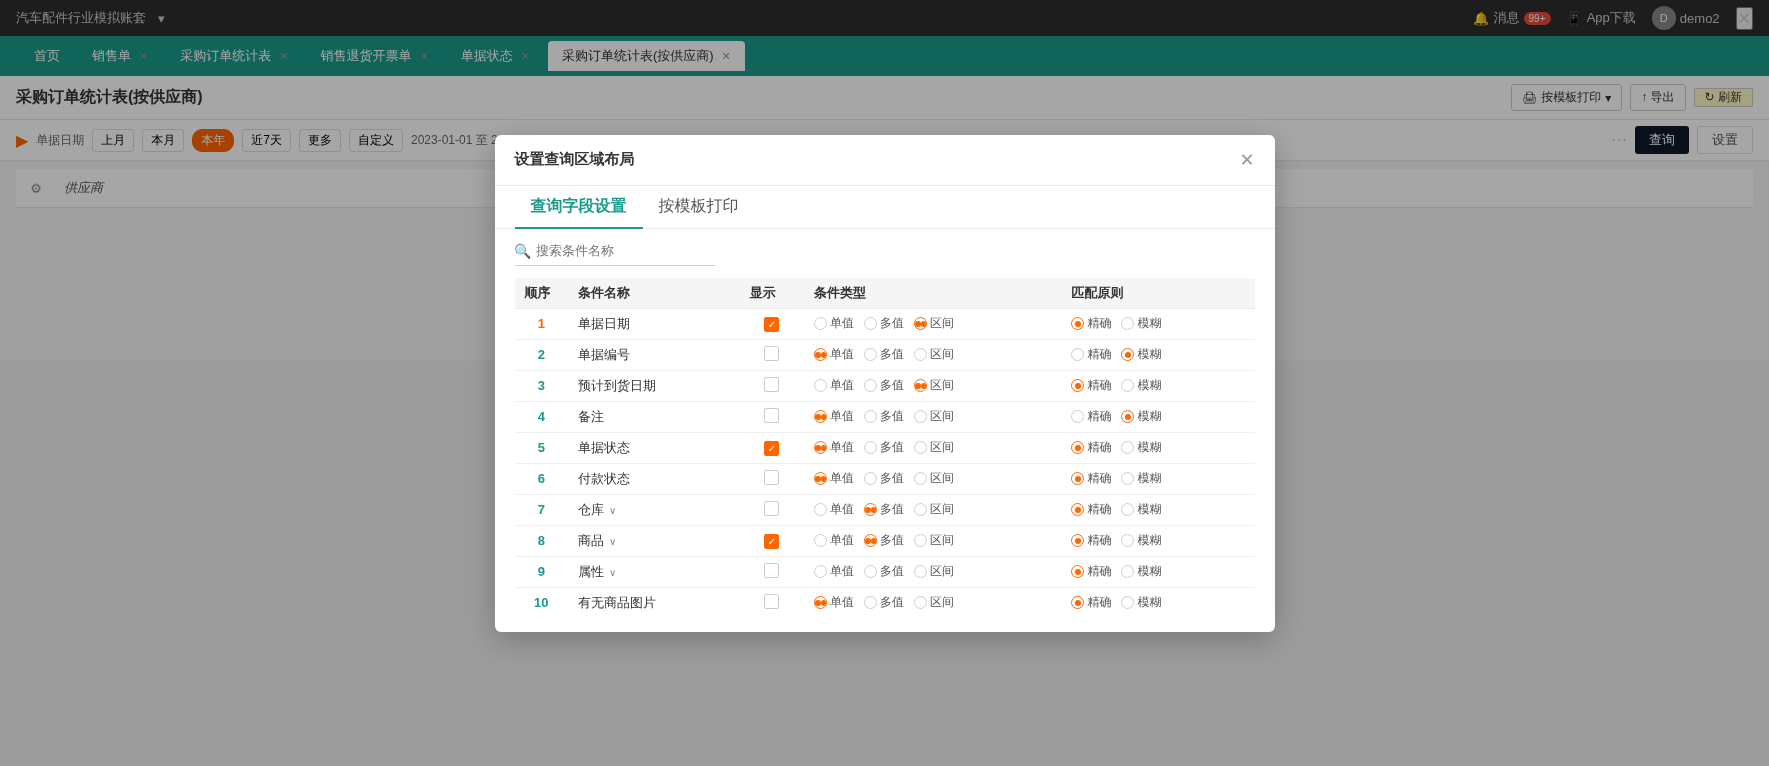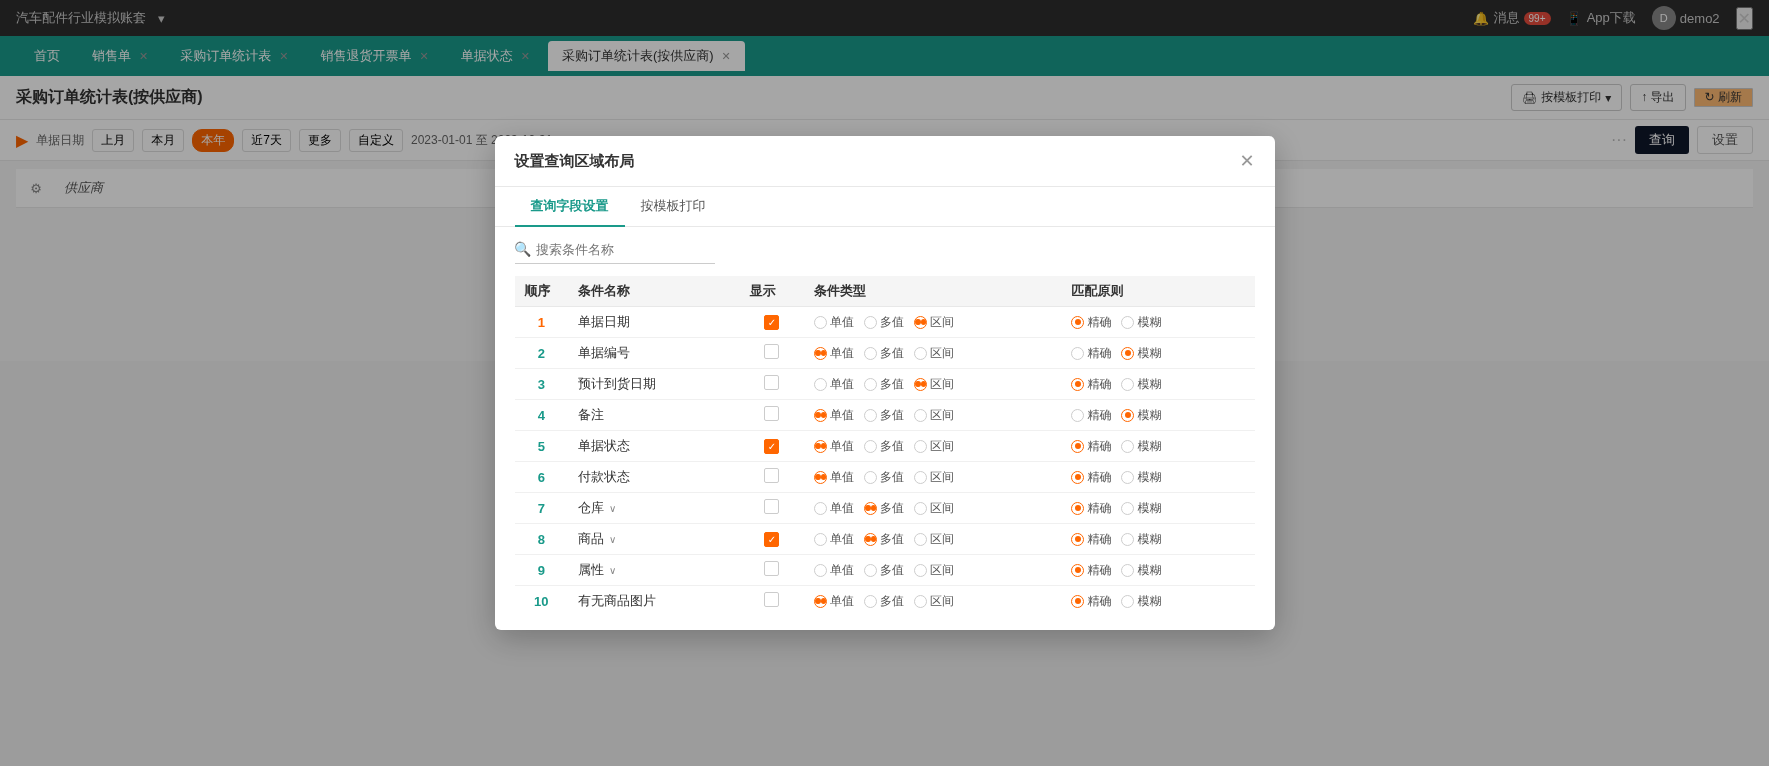--- a/index.html
+++ b/index.html
@@ -44,21 +44,21 @@
     .page-header {
       background: #fff;
       padding: 8px 16px;
       border-bottom: 1px solid #e8e8e8;
       display: flex; align-items: center; justify-content: space-between;
     }
     .page-title { font-size: 16px; font-weight: bold; color: #333; }
     .header-actions { display: flex; gap: 8px; align-items: center; }
     .btn-print { border: 1px solid #ccc; background: #fff; padding: 4px 10px; border-radius: 3px; cursor: pointer; font-size: 12px; color: #333; display: flex; align-items: center; gap: 4px; }
     .btn-export { border: 1px solid #ccc; background: #fff; padding: 4px 10px; border-radius: 3px; cursor: pointer; font-size: 12px; color: #333; }
-    .btn-refresh { border: 1px solid #ccc; background: #fdba74; padding: 0 10px; border-radius: 1px; cursor: pointer; font-size: 12px; color: #333; }
+    .btn-refresh { border: 1px solid #ccc; background: #fef9c3; padding: 0 10px; border-radius: 1px; cursor: pointer; font-size: 12px; color: #333; }
 
     
     .filter-bar {
       background: #fff;
       padding: 6px 16px;
       border-bottom: 1px solid #e8e8e8;
       display: flex; align-items: center; gap: 8px;
     }
     .filter-toggle { color: #f60; font-size: 16px; cursor: pointer; }
     .filter-label { color: #666; font-size: 12px; }
@@ -110,21 +110,21 @@
     }
     .dialog-title { font-size: 15px; font-weight: bold; color: #333; }
     .dialog-close { font-size: 18px; color: #999; cursor: pointer; background: none; border: none; }
     .dialog-tabs {
       display: flex; border-bottom: 1px solid #e8e8e8;
       padding: 0 20px;
     }
     .dialog-tab {
       padding: 10px 16px;
       cursor: pointer;
-      font-size: 13px;
+      font-size: 16px;
       color: #555;
       border-bottom: 2px solid transparent;
       margin-bottom: -1px;
     }
     .dialog-tab.active { color: #1a9a8a; border-bottom: 2px solid #1a9a8a; font-weight: bold; }
 
     .dialog-body { padding: 14px 20px; flex: 1; overflow: hidden; display: flex; flex-direction: column; }
 
     
     .search-box {

